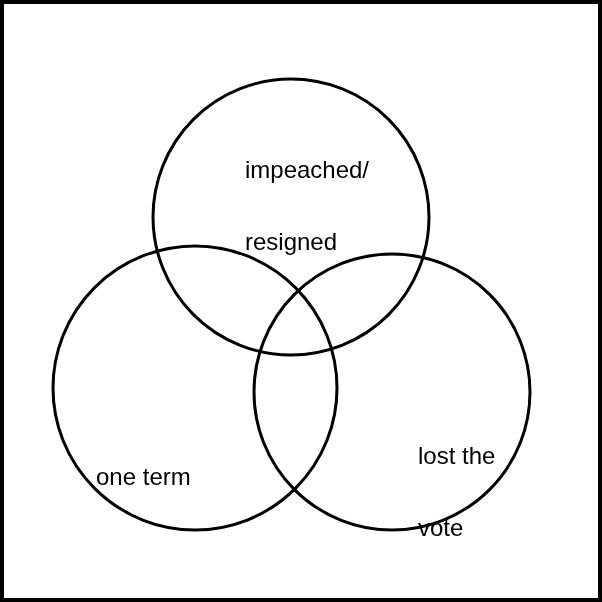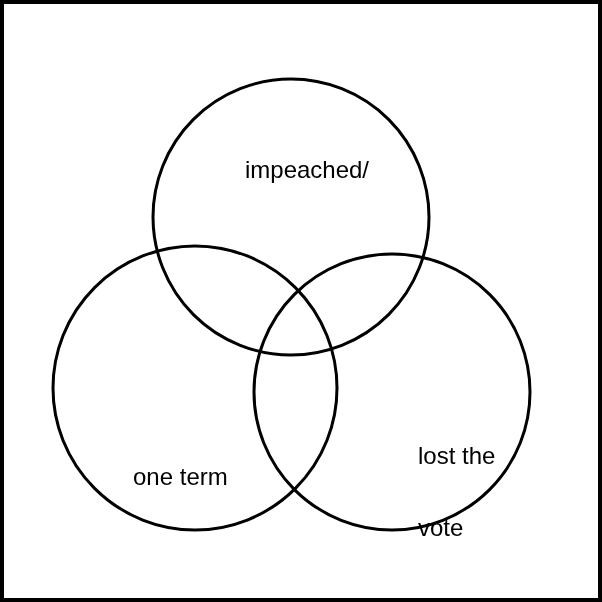--- a/index.html
+++ b/index.html
@@ -46,21 +46,20 @@
   }
   .label-top {
     left: 288px;
     top: 110px;
     transform: translateX(-50%);
     margin-left: 19px;
   }
   .label-left {
     left: 96px;
     top: 417px;
-    margin-left: 37px;
   }
   .label-right {
     left: 418px;
     top: 396px;
     text-align: left;
   }
 </style>
 </head>
 <body>
 
@@ -68,20 +67,21 @@
   <div class="canvas">
 
     <svg class="circles" viewBox="0 0 602 602" xmlns="http://www.w3.org/2000/svg">
       <circle class="venn-circle" cx="291" cy="217" r="138" stroke="#000000"></circle>
       <circle class="venn-circle" cx="195" cy="388" r="142" stroke="#000000"></circle>
       <circle class="venn-circle" cx="392" cy="392" r="138" stroke="#000000"></circle>
     </svg>
 
     <div class="label label-top">
       <div>impeached/</div>
+      <div>resigned</div>
     </div>
 
     <div class="label label-left">
       <div>one term</div>
     </div>
 
     <div class="label label-right">
       <div>lost the</div>
       <div>vote</div>
     </div>

